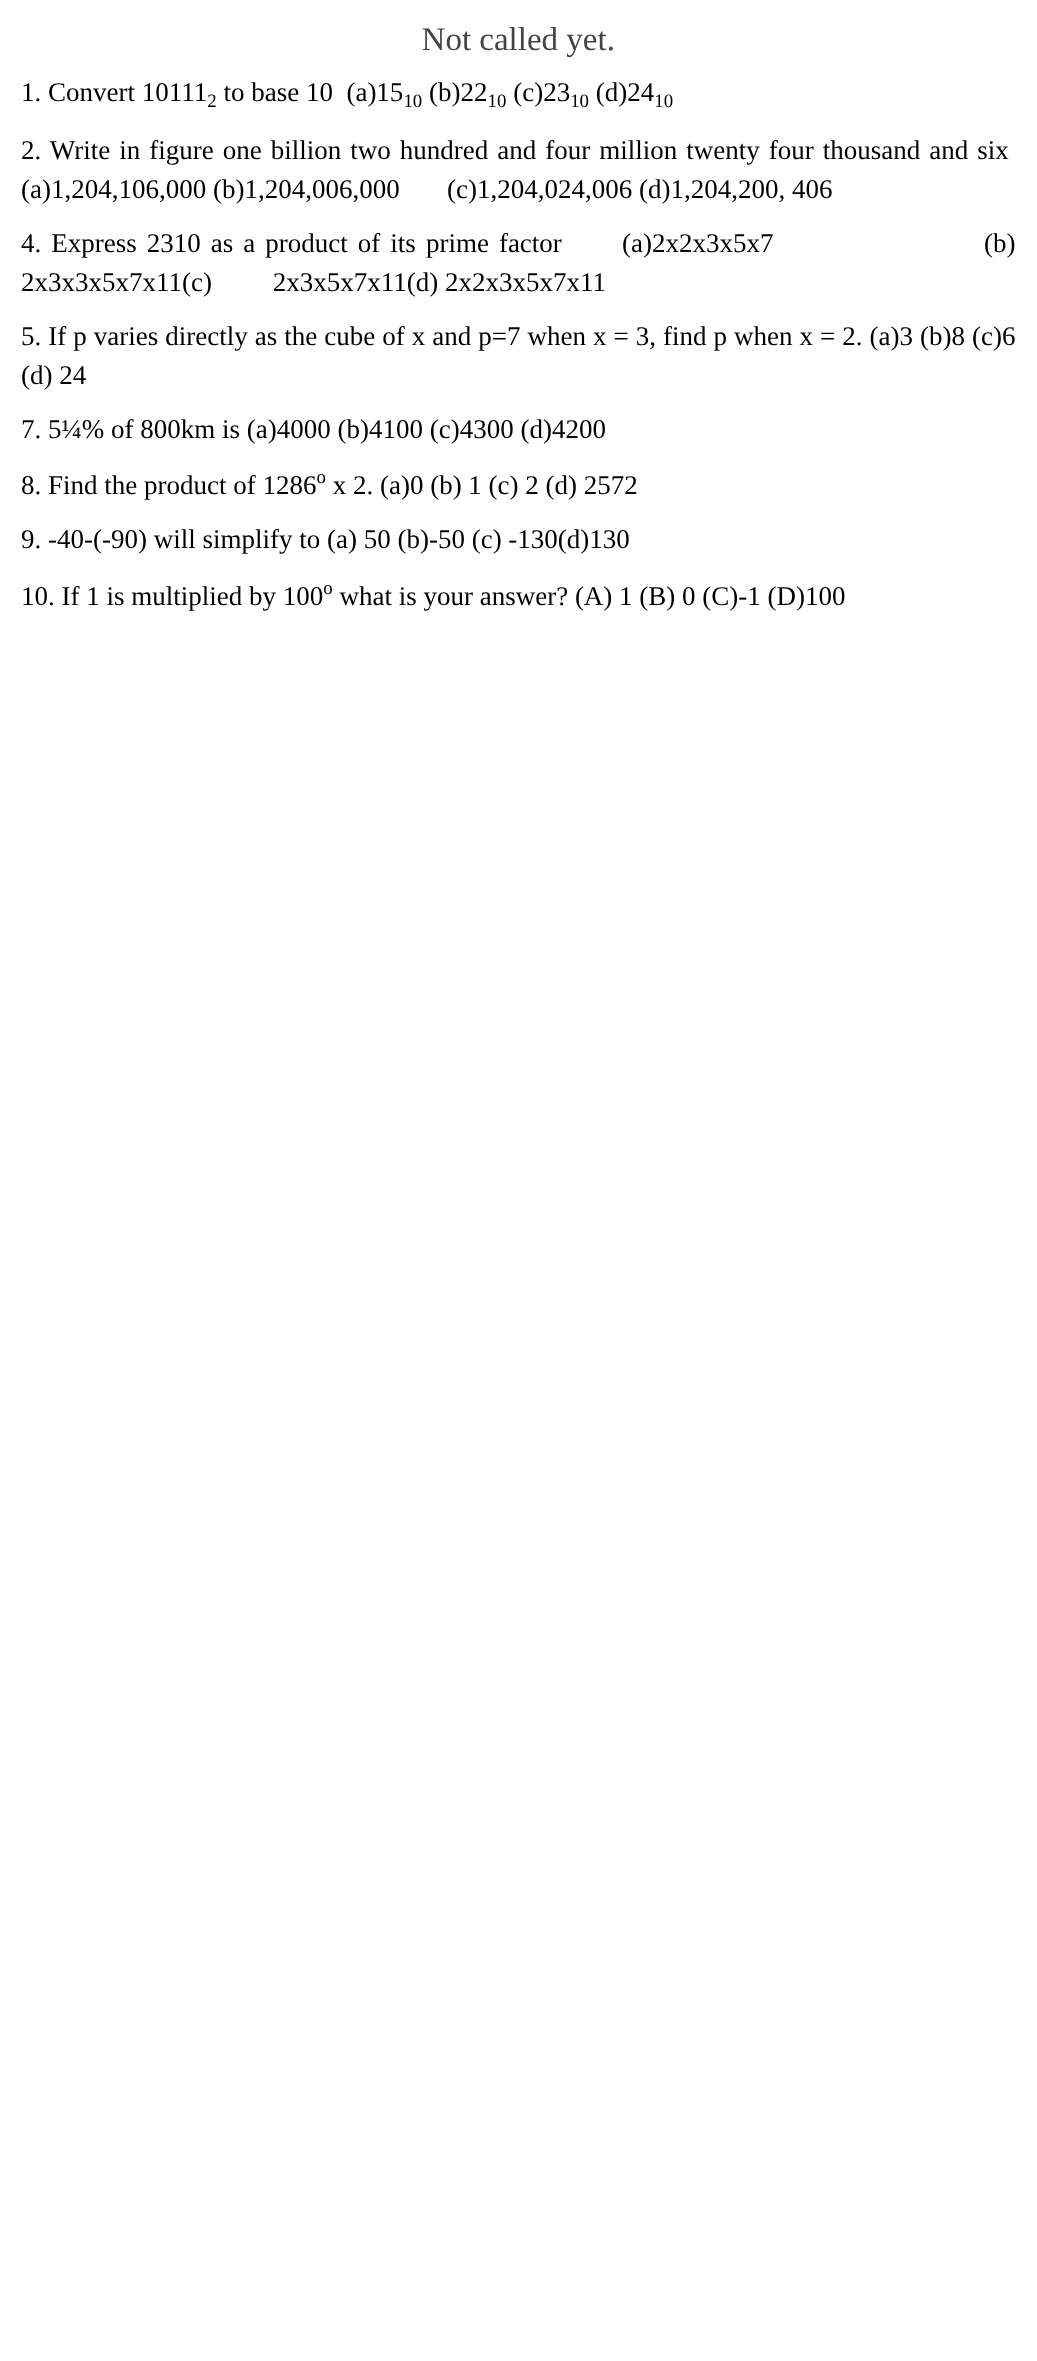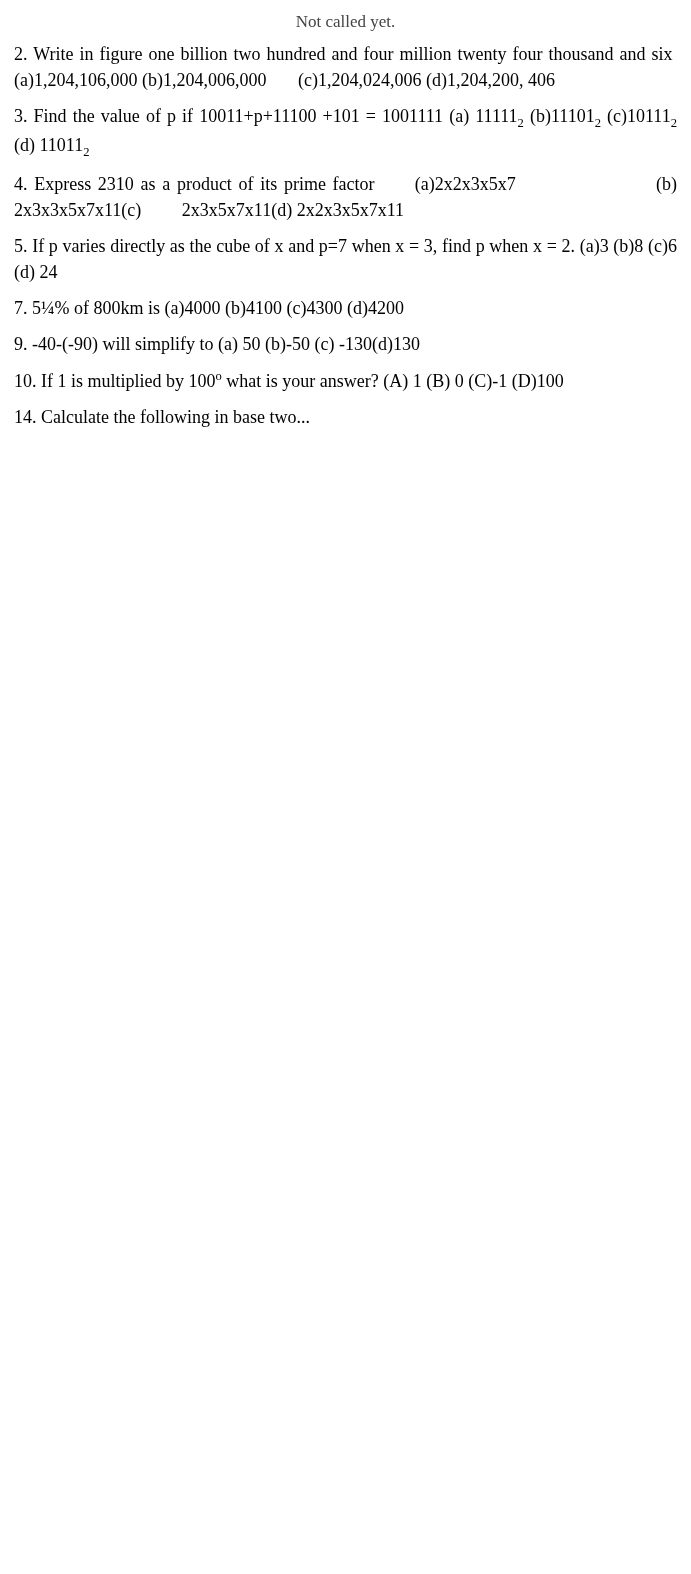--- a/index.html
+++ b/index.html
@@ -10,21 +10,21 @@
     body {
       background: #ffffff;
       font-family: Georgia, 'Times New Roman', serif;
       font-size: 18px;
       line-height: 1.45;
       color: #000000;
       width: 691px;
       padding: 10px 14px 20px 14px;
     }
     .header-note {
-      font-size: 17px;
+      font-size: 22px;
       color: #444;
       margin-bottom: 6px;
       text-align: center;
     }
     .question-block {
       margin-bottom: 10px;
     }
     .question-text {
       text-align: justify;
     }
@@ -32,37 +32,37 @@
       font-size: 0.7em;
     }
   </style>
 </head>
 <body>
 
 <div class="header-note">Not called yet.</div>
 
 <div>
 
+<div class="question-block">
+      <p class="question-text">1. Convert 10111<sub>2</sub> to base 10&nbsp; (a)15<sub>10</sub> (b)22<sub>10</sub> (c)23<sub>10</sub> (d)24<sub>10</sub></p>
+    </div>
     <div class="question-block">
       <p class="question-text">2. Write in figure one billion two hundred and four million twenty four thousand and six&nbsp; (a)1,204,106,000 (b)1,204,006,000&nbsp;&nbsp;&nbsp;&nbsp;&nbsp;&nbsp; (c)1,204,024,006 (d)1,204,200, 406</p>
-    </div>
-    <div class="question-block">
-      <p class="question-text">3. Find the value of p if 10011+p+11100 +101 = 1001111 (a) 11111<sub>2</sub> (b)11101<sub>2</sub> (c)10111<sub>2</sub> (d) 11011<sub>2</sub></p>
     </div>
     <div class="question-block">
       <p class="question-text">4. Express 2310 as a product of its prime factor&nbsp;&nbsp;&nbsp;&nbsp;&nbsp; (a)2x2x3x5x7&nbsp;&nbsp;&nbsp;&nbsp;&nbsp;&nbsp;&nbsp;&nbsp;&nbsp;&nbsp;&nbsp;&nbsp;&nbsp;&nbsp;&nbsp;&nbsp;&nbsp;&nbsp;&nbsp;&nbsp; (b) 2x3x3x5x7x11(c)&nbsp;&nbsp;&nbsp;&nbsp;&nbsp;&nbsp;&nbsp;&nbsp; 2x3x5x7x11(d) 2x2x3x5x7x11</p>
     </div>
     <div class="question-block">
       <p class="question-text">5. If p varies directly as the cube of x and p=7 when x = 3, find p when x = 2. (a)3 (b)8 (c)6 (d) 24</p>
     </div>
     <div class="question-block">
       <p class="question-text">7. 5¼% of 800km is (a)4000 (b)4100 (c)4300 (d)4200</p>
     </div>
     <div class="question-block">
+      <p class="question-text">8. Find the product of 1286<sup>o</sup> x 2. (a)0 (b) 1 (c) 2 (d) 2572</p>
+    </div>
+    <div class="question-block">
       <p class="question-text">9. -40-(-90) will simplify to (a) 50 (b)-50 (c) -130(d)130</p>
     </div>
     <div class="question-block">
       <p class="question-text">10. If 1 is multiplied by 100<sup>o</sup> what is your answer? (A) 1 (B) 0 (C)-1 (D)100</p>
     </div>
-    <div class="question-block">
-      <p class="question-text">14. Calculate the following in base two...</p>
-    </div>
   </div>
 
 </body></html>

